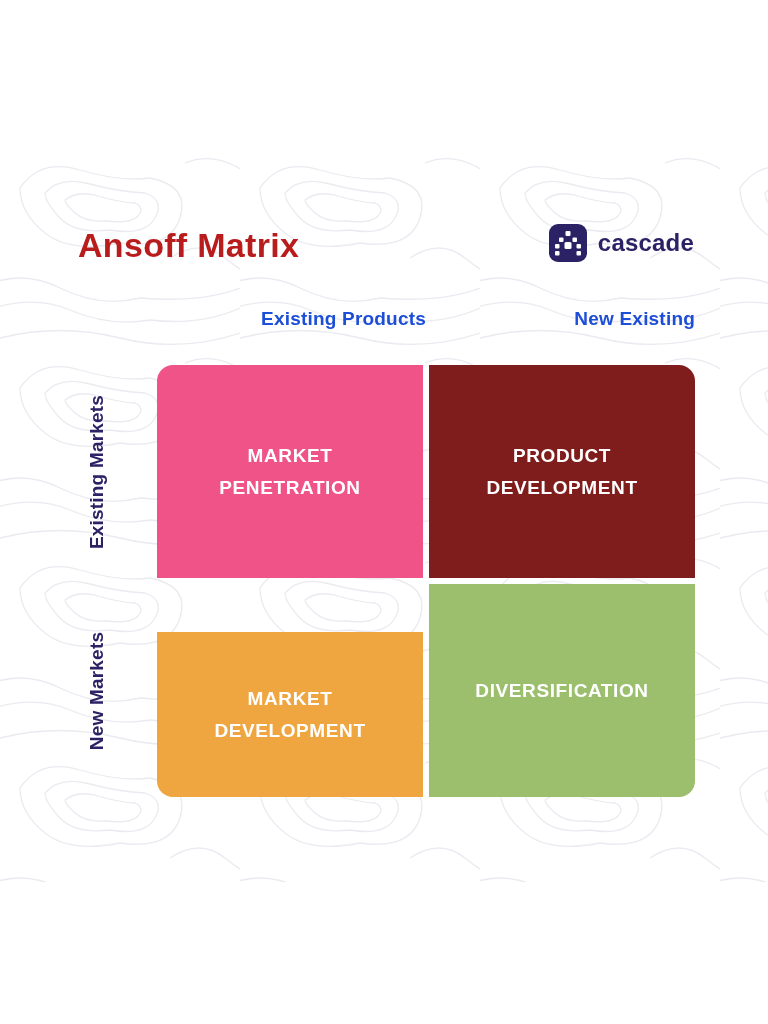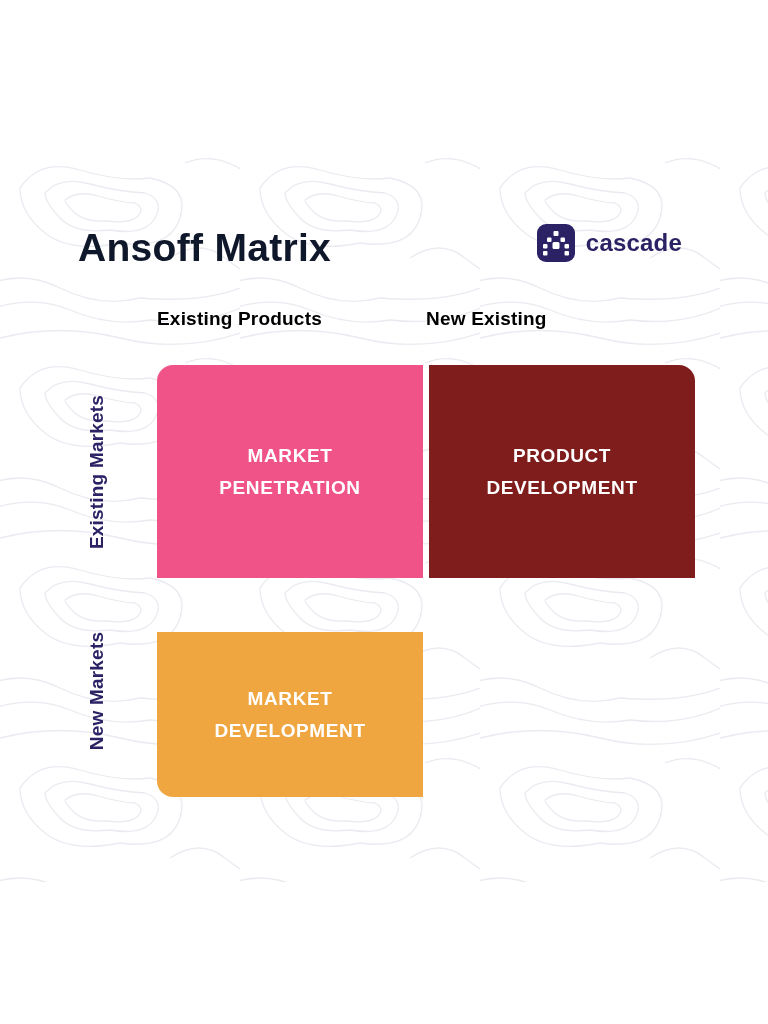--- a/index.html
+++ b/index.html
@@ -8,37 +8,37 @@
   .canvas {
     position:relative; width:768px; height:1024px;
     background:#ffffff; overflow:hidden; margin:0 auto;
   }
   .band {
     position:absolute; left:0; top:148px; width:768px; height:734px;
     pointer-events:none;
   }
   .page-title {
     position:absolute; left:78px; top:226px;
-    font-size:39px; font-weight:800; letter-spacing:0.3px;
-    color:#0f172a;
+    font-size:34px; font-weight:800; letter-spacing:0.3px;
+    color:#b91c1c;
   }
   .brand {
-    position:absolute; top:224px; right:86px;
+    position:absolute; top:224px; right:74px;
     display:flex; align-items:center; gap:11px;
   }
   .brand-name {
     font-size:24px; font-weight:700; color:#2A2264; letter-spacing:0.2px;
   }
   .col-headers {
     position:absolute; left:157px; top:308px; width:538px;
     display:flex;
   }
   .col-header {
-    flex:1; text-align:left;
-    font-size:19px; font-weight:700; color:#000000; letter-spacing:0.2px;
+    flex:1; text-align:right;
+    font-size:19px; font-weight:700; color:#1d4ed8; letter-spacing:0.2px;
   }
   .row-label {
     position:absolute; left:97px;
     transform:translate(-50%,-50%) rotate(-90deg);
     white-space:nowrap;
     font-size:19px; font-weight:700; color:#2A2264; letter-spacing:0.2px;
   }
   .row-label.r1 { top:472px; }
   .row-label.r2 { top:691px; }
   .matrix {
@@ -117,15 +117,18 @@
   <div class="matrix">
     <div class="quadrant q-tl" style="background-color: rgb(240, 83, 135);">
       <div class="q-label">MARKET PENETRATION</div>
     </div>
     <div class="quadrant q-tr" style="background-color: #7f1d1d;">
       <div class="q-label">PRODUCT DEVELOPMENT</div>
     </div>
     <div class="quadrant q-bl" style="background-color: rgb(240, 166, 64); margin-top: 48px;">
       <div class="q-label">MARKET DEVELOPMENT</div>
     </div>
+    <div class="quadrant q-br" style="background-color: rgb(156, 191, 110);">
+      <div class="q-label">DIVERSIFICATION</div>
+    </div>
   </div>
 
 </div>
 
 </body></html>

